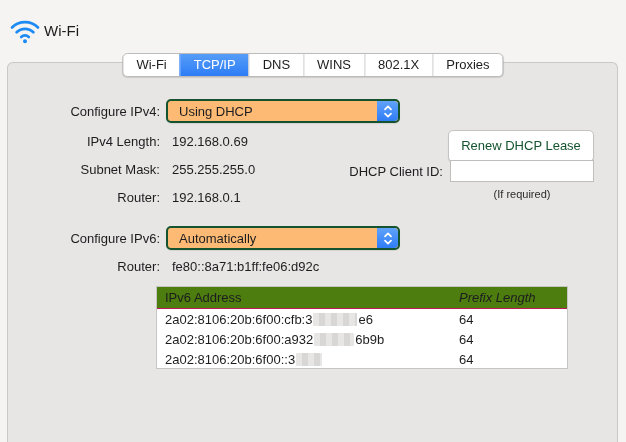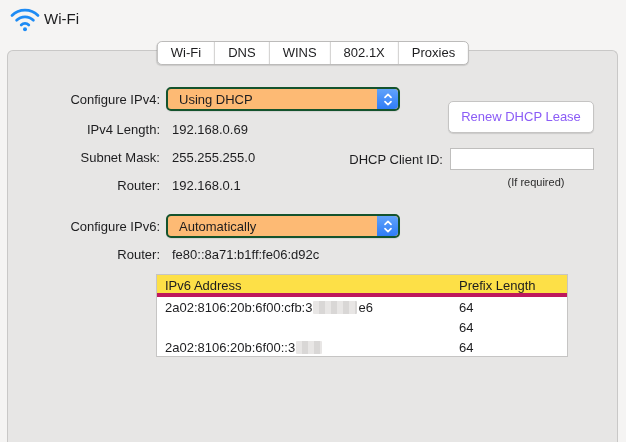--- a/index.html
+++ b/index.html
@@ -4,21 +4,21 @@
 <style>
   * { margin:0; padding:0; box-sizing:border-box; }
   html,body { width:626px; height:442px; }
   body {
     font-family:"Liberation Sans","DejaVu Sans",sans-serif;
     font-size:13px; color:#1d1d1f;
     background:#f5f4f3;
     position:relative; overflow:hidden;
     -webkit-font-smoothing:antialiased;
   }
-  .abs { position:absolute; }
+  .abs { position:absolute;margin-top:12px; }
 
   
   .hdr-title { left:44px; top:10px; font-size:15px; }
   .wifi-icon { left:9px; top:5px; width:32px; height:28px; }
 
   
   .panel {
     left:7px; top:50px; width:611px; height:392px;
     background:#e7e6e5;
     border:1px solid #c9c8c7; border-bottom:none;
@@ -57,46 +57,46 @@
   .popup .popup-text { position:absolute; left:11px; top:3px; }
   .popup .stepper {
     position:absolute; right:0; top:0; bottom:0; width:21px;
     background:linear-gradient(180deg,#61a3fa,#2f7cf6);
     border-radius:0 4px 4px 0;
     display:flex; align-items:center; justify-content:center;
   }
 
   
   .btn {
-    left:448px; top:101px; width:146px; height:32px;
+    left:448px; top:118px; width:146px; height:32px;
     background:#fff; border:1px solid #c5c4c3; border-radius:5px;
     box-shadow:0 1px 1px rgba(0,0,0,.12);
     font-size:13px; text-align:center; line-height:22px;
-    font-family:inherit; color:#8b5cf6;
+    font-family:inherit; color:#14532d;
   }
 
   
   .field {
     left:450px; top:148px; width:144px; height:22px;
     background:#fff; border:1px solid #bfbebd;
     font-family:inherit; font-size:13px; padding:0 4px;
   }
-  .hint { left:464px; top:176px; width:144px; text-align:center; font-size:11px; color:#2b2b2b; }
+  .hint { left:450px; top:176px; width:144px; text-align:center; font-size:11px; color:#2b2b2b; }
 
   
   .tbl {
     left:156px; top:274px; width:412px; height:83px;
     background:#fff; border:1px solid #c6c5c4;
   }
   .tbl-head {
     position:absolute; left:0; right:0; top:0; height:22px;
-    background:#fde047; border-bottom:4px solid #be185d;
+    background:#4d7c0f; border-bottom:1px solid #be185d;
   }
   .tbl-head .c1 { position:absolute; left:8px; top:3px; color:#1d1d1f; }
-  .tbl-head .c2 { position:absolute; left:302px; top:3px; }
+  .tbl-head .c2 { position:absolute; left:302px; top:3px;font-style:italic; }
   .col-div { position:absolute; left:294px; top:0; bottom:61px; width:1px; background:#d6d5d4; }
   .trow { position:absolute; left:0; right:0; height:20px; line-height:20px; }
   .trow .addr { position:absolute; left:8px; white-space:nowrap; }
   .trow .plen { position:absolute; left:302px; }
   .r0 { top:23px; } .r1 { top:43px; } .r2 { top:63px;text-decoration:underline; }
   .redact {
     display:inline-block; height:13px; vertical-align:-2px; margin:0 1px;
     background:
       repeating-linear-gradient(90deg,#e8e6e5 0 6px,#d9d7d6 6px 12px),
       repeating-linear-gradient(0deg,rgba(255,255,255,.55) 0 4px,rgba(195,193,192,.45) 4px 8px);
@@ -114,20 +114,21 @@
     <path d="M12.2 20 C14.4 17.8, 17.6 17.8, 19.8 20" stroke="#1e8bf4" stroke-width="2.7" fill="none" stroke-linecap="round"></path>
     <circle cx="16" cy="24.2" r="2" fill="#1e8bf4"></circle>
   </svg>
 </span>
 <div class="abs hdr-title">Wi-Fi</div>
 
 <div class="abs panel"></div>
 
 <div class="abs tabs">
   <span class="tab">Wi-Fi</span>
+  <span class="tab selected">TCP/IP</span>
   <span class="tab">DNS</span>
   <span class="tab">WINS</span>
   <span class="tab">802.1X</span>
   <span class="tab">Proxies</span>
 </div>
 
 <div class="abs lbl" style="top:92px">Configure IPv4:</div>
 <div class="abs popup" style="top:87px">
   <span class="popup-text">Using DHCP</span>
   <span class="stepper">
@@ -167,19 +168,20 @@
   <div class="col-div"></div>
   <div class="tbl-head">
     <span class="c1">IPv6 Address</span>
     <span class="c2">Prefix Length</span>
   </div>
   <div class="trow r0">
     <span class="addr"><span>2a02:8106:20b:6f00:cfb:3</span><span class="redact" style="width:44px"></span><span>e6</span></span>
     <span class="plen">64</span>
   </div>
   <div class="trow r1">
+    <span class="addr"><span>2a02:8106:20b:6f00:a932</span><span class="redact" style="width:40px"></span><span>6b9b</span></span>
     <span class="plen">64</span>
   </div>
   <div class="trow r2">
     <span class="addr"><span>2a02:8106:20b:6f00::3</span><span class="redact" style="width:26px"></span><span></span></span>
     <span class="plen">64</span>
   </div>
 </div>
 
 </body></html>

